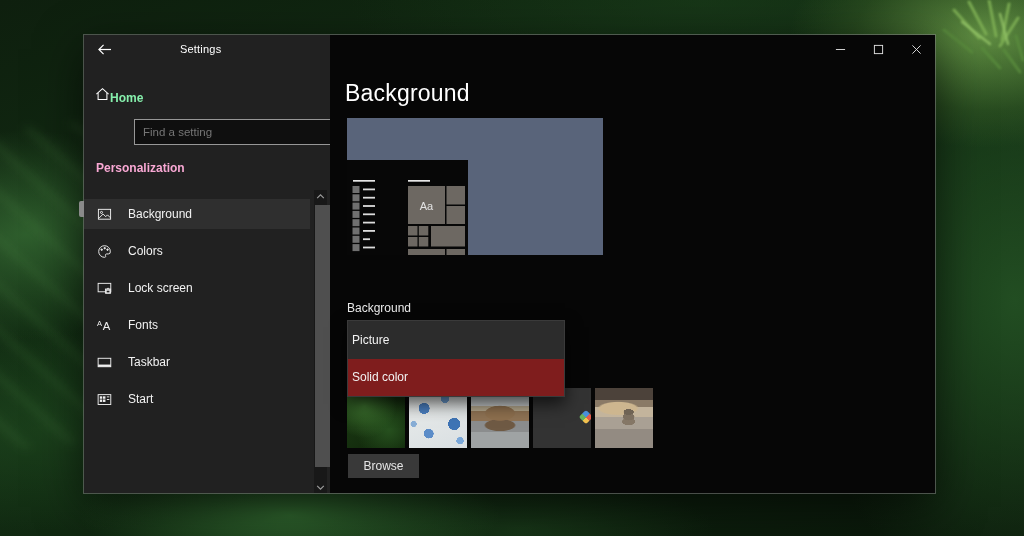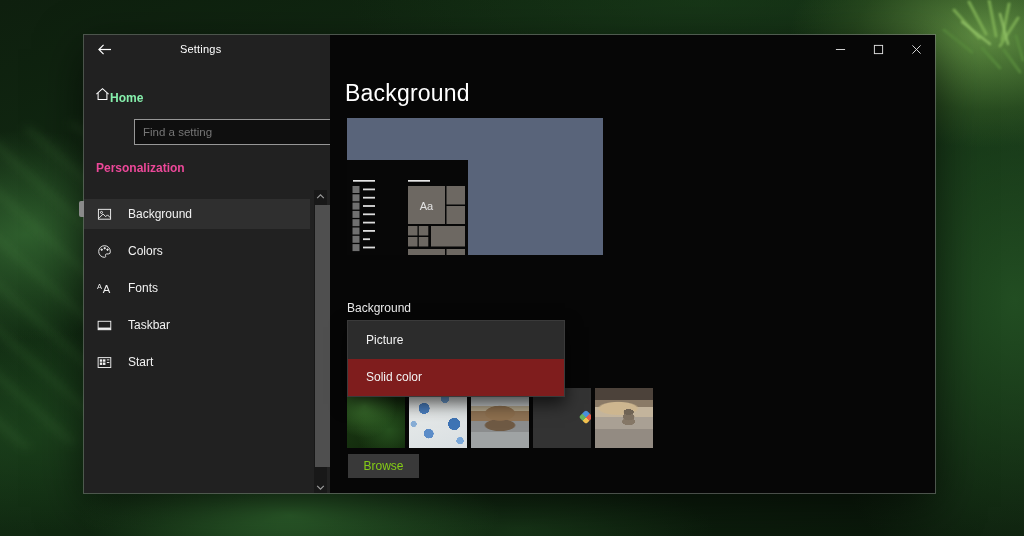--- a/index.html
+++ b/index.html
@@ -47,21 +47,21 @@
   .home-row { position:absolute; left:11px; top:52px; display:flex; align-items:flex-end; color:#86efac; font-size:12px; font-weight:700; }
   .searchbox {
     position:absolute; left:26px; top:84px; width:219px; height:26px;
     background:#0f0f0f; border:1px solid #979797; display:flex; align-items:center;margin-left:24px;
   }
   .searchbox input {
     flex:1; background:transparent; border:none; outline:none; color:#d8d8d8;
     font-size:11.5px; padding:0 6px 0 8px; font-family:"Liberation Sans", sans-serif;
   }
   .searchbox .mag { margin-right:7px; display:flex; }
-  .side-heading { position:absolute; left:12px; top:126px; color:#ec4899; font-size:12px; font-weight:700; }
+  .side-heading { position:absolute; left:12px; top:126px; color:#f9a8d4; font-size:12px; font-weight:700; }
   .nav { position:absolute; left:0; top:164px; width:226px; }
   .nav-item { height:30px; margin-bottom:7px; display:flex; align-items:center; padding-left:12px; gap:16px; color:#f2f2f2; font-size:12px; }
   .nav-item.selected { background:#2f2f2f; }
   .nav-item .nicon { width:16px; height:16px; display:flex; align-items:center; justify-content:center; }
 
   
   .vscroll { position:absolute; background:#181818; }
   .vscroll .arrow { position:absolute; left:0; width:100%; height:12px; display:flex; align-items:center; justify-content:center; color:#9b9b9b; }
   .vscroll .thumb { position:absolute; left:1px; right:1px; background:#4f4f4f; }
   .side-scroll { left:230px; top:155px; width:13px; height:303px; }
@@ -76,21 +76,21 @@
 
   .preview { position:absolute; left:17px; top:83px; width:256px; height:137px; background:#59647a; }
   .preview .cutout { position:absolute; left:0; top:42px; width:121px; height:95px; background:#070707; overflow:hidden; }
 
   .bg-label { position:absolute; left:17px; top:266px; font-size:12px; color:#eaeaea; }
   .dropdown {
     position:absolute; left:17px; top:285px; width:218px; height:77px; z-index:5;
     display:flex; flex-direction:column; border:1px solid #3a3a3a;
     box-shadow:0 7px 16px rgba(0,0,0,.65); background:#2c2c2c;
   }
-  .dd-item { flex:1; display:flex; align-items:center; padding-left:18px; color:#f2f2f2; font-size:12px; background:#2c2c2c; }
+  .dd-item { flex:1; display:flex; align-items:center; padding-left:4px; color:#f2f2f2; font-size:12px; background:#2c2c2c; }
   .dd-item.highlighted { background:#7f1d1d; }
 
   .thumbs { position:absolute; left:17px; top:353px; display:flex; gap:4px; z-index:1; }
   .thumb { width:58px; height:60px; position:relative; overflow:hidden; }
   .thumb-1 { background:
       radial-gradient(circle at 30% 30%, rgba(62,116,48,.9), transparent 55%),
       radial-gradient(circle at 72% 70%, rgba(40,84,32,.9), transparent 55%),
       linear-gradient(135deg, #1d3d15, #0e2309); }
   .thumb-2 { background:
       radial-gradient(circle 9px at 26% 34%, #4a7fc0 60%, transparent 62%),
@@ -112,21 +112,21 @@
   }
   .thumb-5 { background:
       radial-gradient(ellipse 7px 4px at 58% 40%, #6f6354 70%, transparent 75%),
       radial-gradient(ellipse 8px 5px at 58% 48%, #7d7060 70%, transparent 75%),
       radial-gradient(ellipse 9px 5px at 58% 56%, #857766 70%, transparent 75%),
       radial-gradient(ellipse 30px 10px at 40% 34%, #cdb68f 60%, transparent 70%),
       linear-gradient(#4c423a 0 20%, #8a7a66 20% 32%, #c3b49c 32% 48%, #a9a094 48% 68%, #938b82 68% 100%); }
 
   .browse-btn {
     position:absolute; left:18px; top:419px; width:71px; height:24px;
-    background:#393939; color:#84cc16; font-size:12px; border:none;
+    background:#393939; color:#e5e5e5; font-size:12px; border:none;
     display:flex; align-items:center; justify-content:center; font-family:"Liberation Sans", sans-serif;
   }
 </style>
 </head>
 <body>
 
 <div class="scene">
   <div class="bg"></div>
   <div class="bg-streaks"></div>
   <svg class="needles" width="220" height="130" viewBox="0 0 220 130">
@@ -189,20 +189,31 @@
         <div class="nav-item">
           <span class="nicon">
             <svg width="15" height="15" viewBox="0 0 16 16" fill="none" stroke="#f0f0f0" stroke-width="1">
               <path d="M8 1.8 a6.2 6.2 0 1 0 0 12.4 c1.2 0 1.6-.9 1.1-1.7 c-.5-.8 0-1.9 1.1-1.9 h1.9 a2.1 2.1 0 0 0 2.1-2.2 A6.2 6.2 0 0 0 8 1.8 Z"></path>
               <circle cx="5" cy="6" r=".8" fill="#f0f0f0"></circle>
                 <circle cx="8.2" cy="4.4" r=".8" fill="#f0f0f0"></circle>
                 <circle cx="11.2" cy="6" r=".8" fill="#f0f0f0"></circle>
             </svg>
           </span>
           <span>Colors</span>
+        </div>
+        <div class="nav-item">
+          <span class="nicon">
+            <svg width="15" height="15" viewBox="0 0 16 16" fill="none" stroke="#f0f0f0" stroke-width="1">
+              <rect x="1.2" y="2.5" width="13.5" height="9"></rect>
+              <rect x="9" y="8.6" width="5.5" height="4.4" fill="#212121"></rect>
+              <rect x="9.8" y="9.8" width="4" height="3"></rect>
+                <path d="M10.7 9.8 v-1 a1.1 1.1 0 0 1 2.2 0 v1"></path>
+            </svg>
+          </span>
+          <span>Lock screen</span>
         </div>
         <div class="nav-item">
           <span class="nicon">
             <svg width="15" height="15" viewBox="0 0 16 16">
               <text x="0" y="8" font-size="8" fill="#f0f0f0" font-family="Liberation Sans, sans-serif">A</text>
               <text x="6" y="13" font-size="12" fill="#f0f0f0" font-family="Liberation Sans, sans-serif">A</text>
             </svg>
           </span>
           <span>Fonts</span>
         </div>

